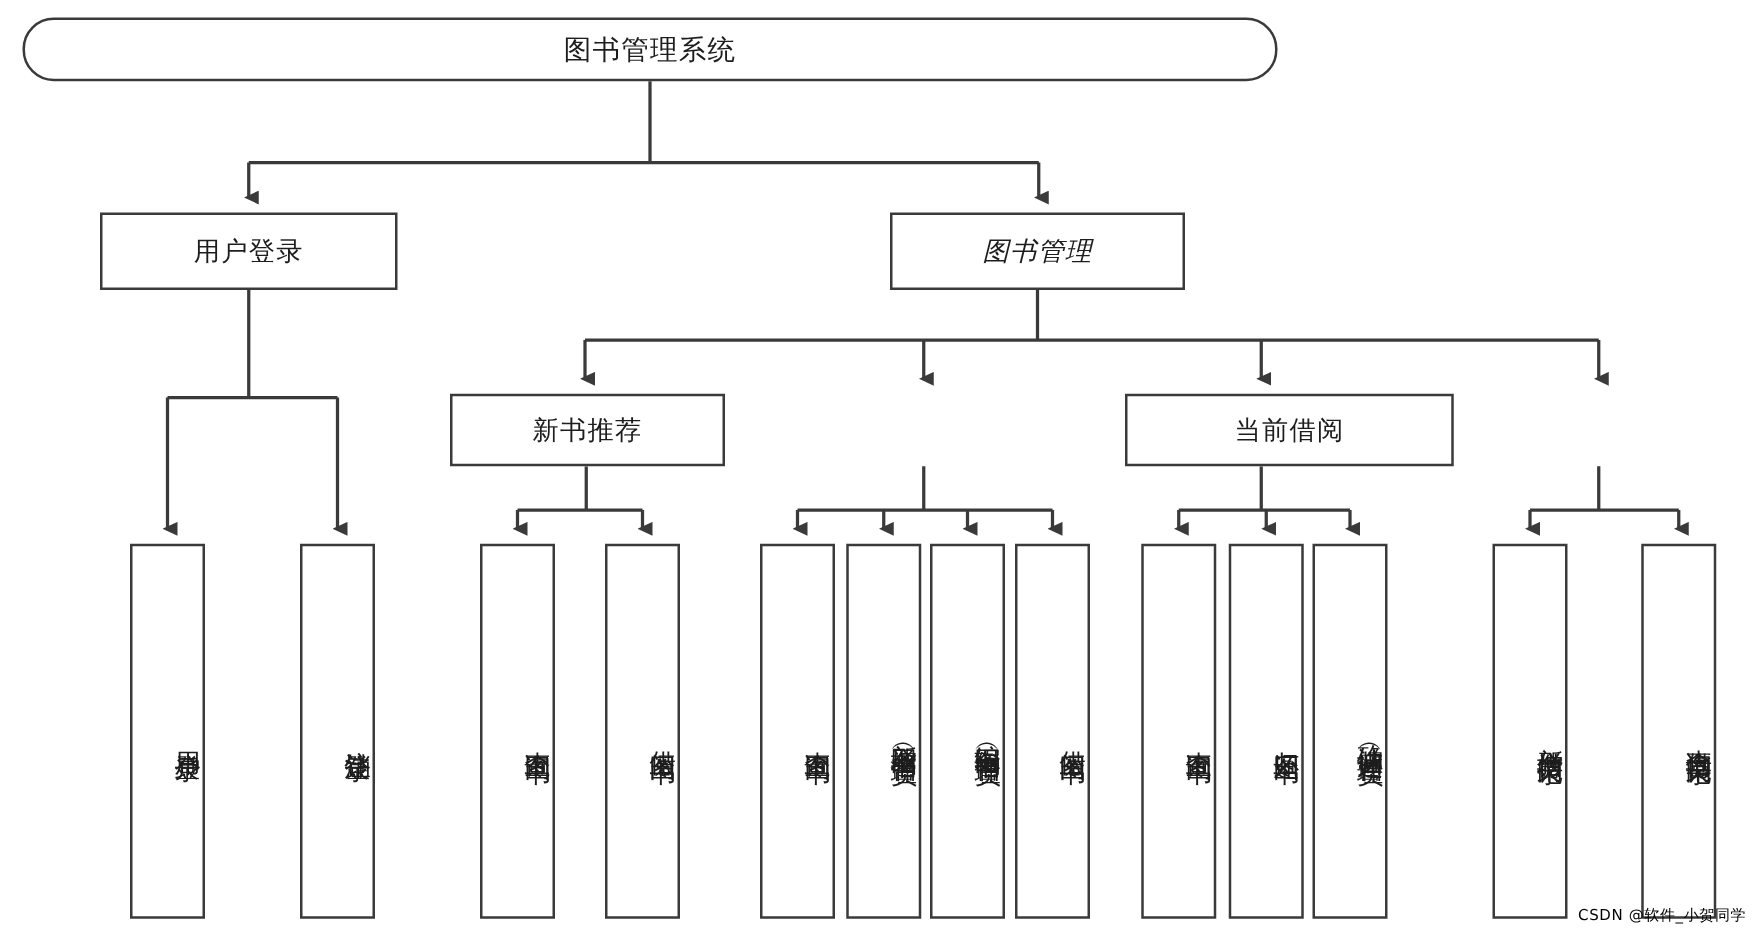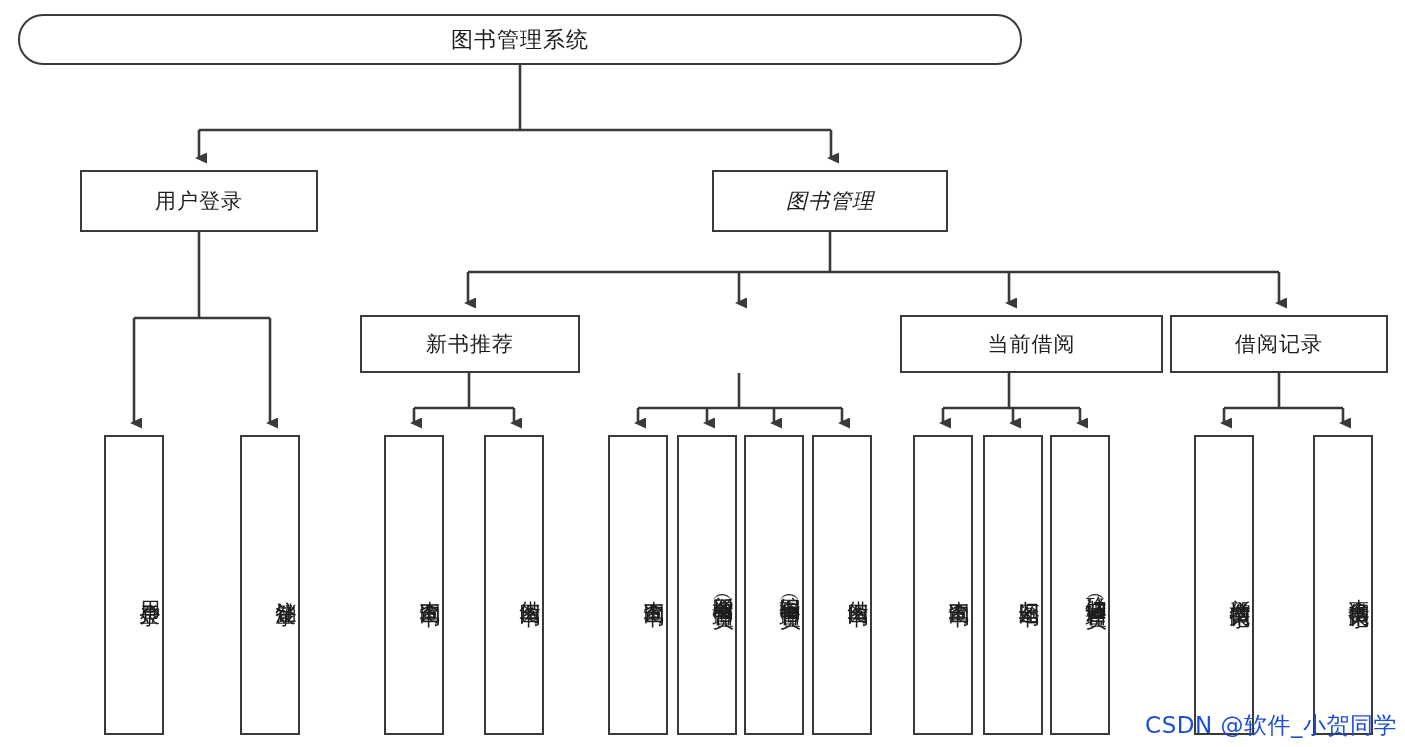--- a/index.html
+++ b/index.html
@@ -29,22 +29,22 @@
     line-height:1.18;
     letter-spacing:2px;
     align-items:flex-start;
     justify-content:center;
     padding-top:6px;
   }
   svg.links{position:absolute;left:0;top:0;width:1405px;height:747px;pointer-events:none;}
   .watermark{
     position:absolute;
     right:8px;bottom:6px;
-    font-size:23px;
-    color:#1d4ed8;
+    font-size:12px;
+    color:#000000;
     letter-spacing:0.5px;
     white-space:nowrap;
   }
 </style>
 </head>
 <body>
 
 <div id="diagram">
 
   <svg class="links" viewBox="0 0 1405 747" xmlns="http://www.w3.org/2000/svg">
@@ -101,21 +101,20 @@
 
   <div class="node h" style="left:80px;top:170px;width:238px;height:62px;">用户登录</div>
 
   <div class="node h" style="left:712px;top:170px;width:236px;height:62px;font-style:italic;">图书管理</div>
 
   <div class="node h" style="left:360px;top:315px;width:220px;height:58px;">新书推荐</div>
 
 
   <div class="node h" style="left:900px;top:315px;width:263px;height:58px;">当前借阅</div>
 
-  <div class="node h" style="left:1170px;top:315px;width:218px;height:58px;">借阅记录</div>
 
   <div class="node v" style="left:104px;top:435px;width:60px;height:300px;">用户登录</div>
 
   <div class="node v" style="left:240px;top:435px;width:60px;height:300px;">注销登录</div>
 
   <div class="node v" style="left:384px;top:435px;width:60px;height:300px;">查询图书</div>
 
   <div class="node v" style="left:484px;top:435px;width:60px;height:300px;">借阅图书</div>
 
   <div class="node v" style="left:608px;top:435px;width:60px;height:300px;">查询图书</div>

